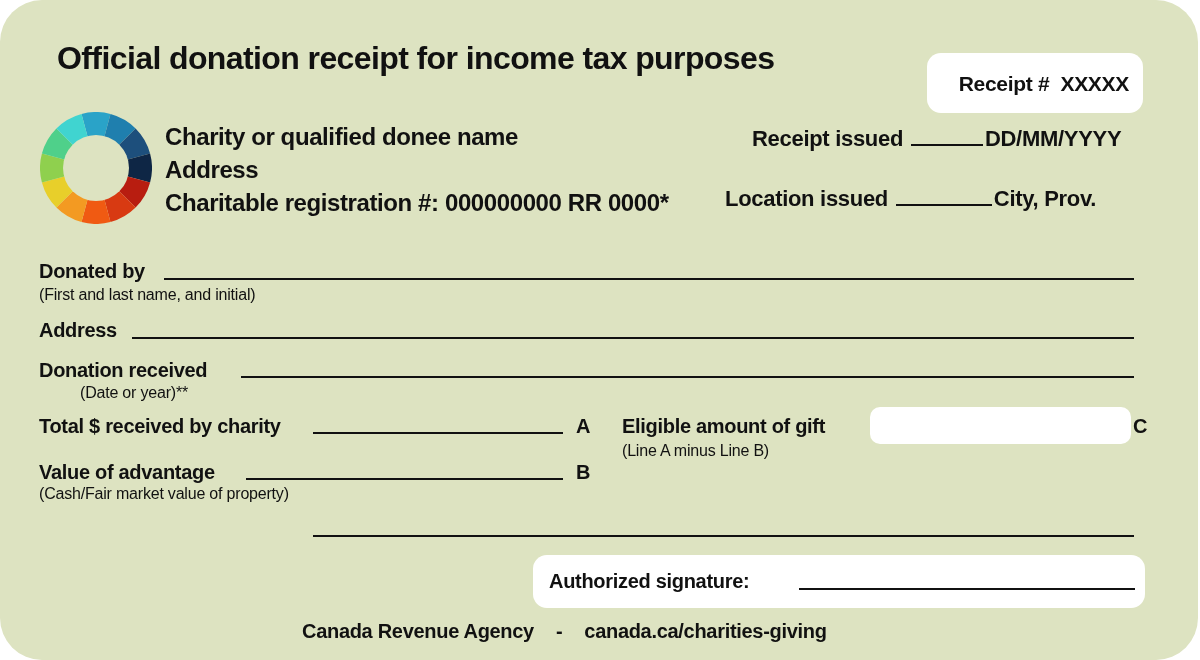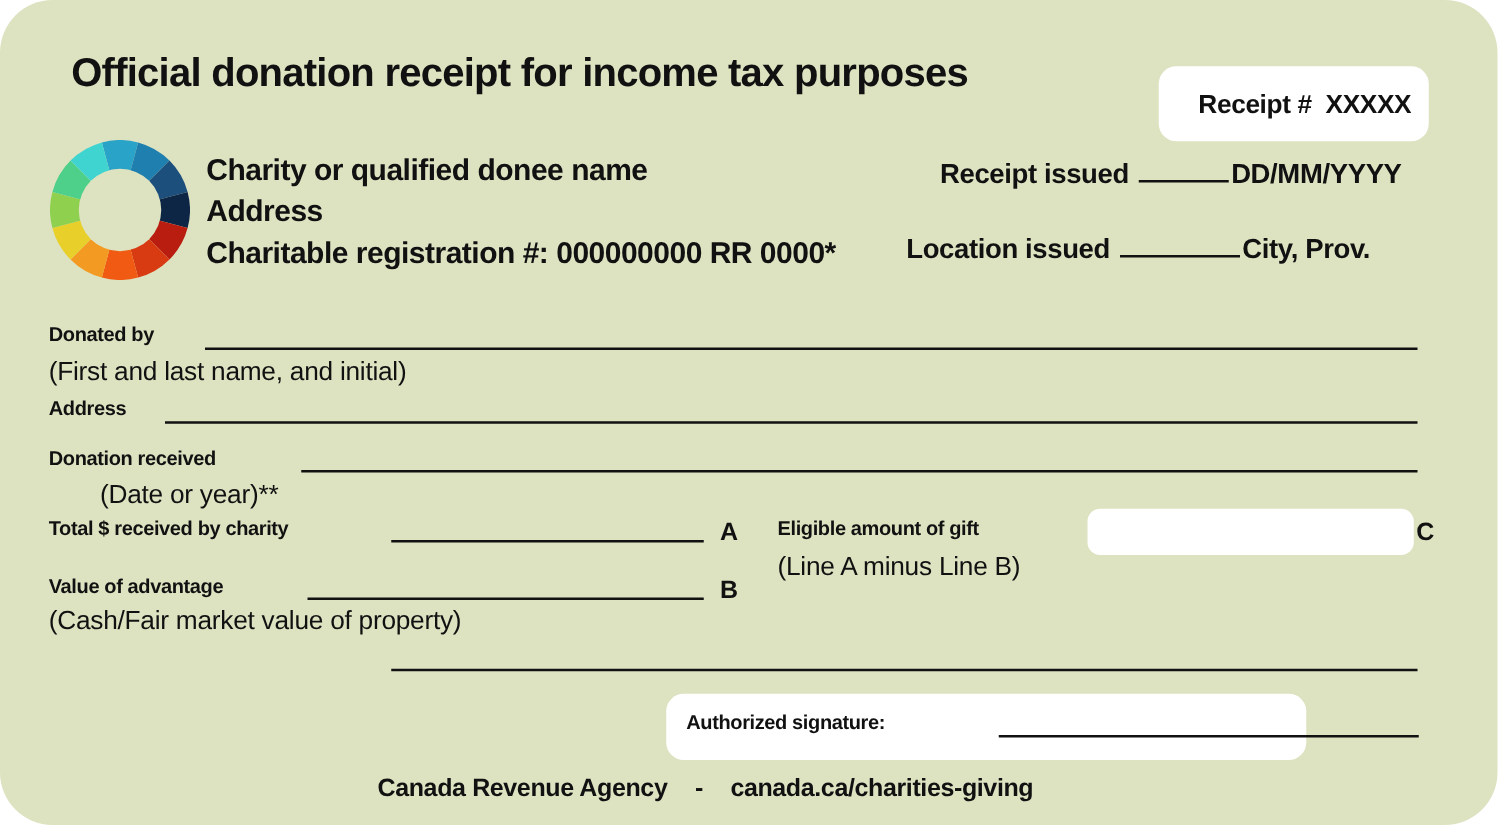--- a/index.html
+++ b/index.html
@@ -14,26 +14,26 @@
     }
     .abs { position: absolute; white-space: nowrap; }
     .title { left: 36px; top: 40px; font-size: 32px; font-weight: bold; letter-spacing: -0.6px; margin-left: 21px; }
     .pill { background: #ffffff; border-radius: 14px; }
     .receipt-box { left: 927px; top: 53px; width: 216px; height: 60px; }
     .receipt-text { right: 14px; top: 19px; font-size: 21px; font-weight: bold; letter-spacing: -0.3px; }
     .logo { left: 40px; top: 112px; width: 112px; height: 112px; }
     .charity { left: 165px; top: 120px; font-size: 24px; font-weight: bold; line-height: 33px; letter-spacing: -0.4px; }
     .right-info { font-size: 22px; font-weight: bold; letter-spacing: -0.3px; }
     .blank { display: inline-block; border-bottom: 2px solid #111; vertical-align: baseline; margin: 0 2px; height: 1px; }
-    .lbl { font-size: 16px; font-weight: bold; letter-spacing: -0.3px; }
-    .sub { font-size: 21px; font-weight: normal; letter-spacing: -0.2px; }
+    .lbl { font-size: 20px; font-weight: bold; letter-spacing: -0.3px; }
+    .sub { font-size: 16px; font-weight: normal; letter-spacing: -0.2px; }
     .rule { position: absolute; height: 0; border-top: 2px solid #111; }
     .letter { font-size: 20px; font-weight: bold; }
     .eligible-box { left: 870px; top: 407px; width: 261px; height: 37px; border-radius: 10px; background: #fff; }
-    .sig-box { left: 533px; top: 555px; width: 512px; height: 53px; border-radius: 14px; }
+    .sig-box { left: 533px; top: 555px; width: 612px; height: 53px; border-radius: 14px; }
     .footer { left: 302px; top: 620px; font-size: 20px; font-weight: bold; letter-spacing: -0.3px; }
     .footer .dash { margin: 0 22px; }
   </style>
 </head>
 <body>
 
 <div class="card">
 
   <div class="abs title">Official donation receipt for income tax purposes</div>
 

